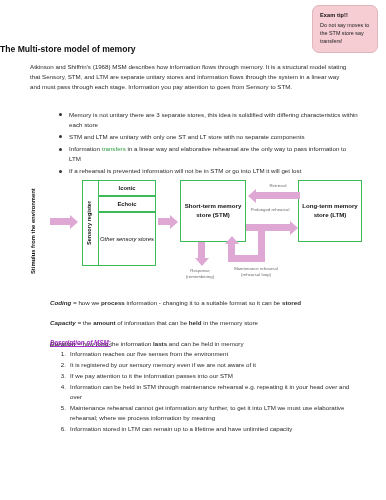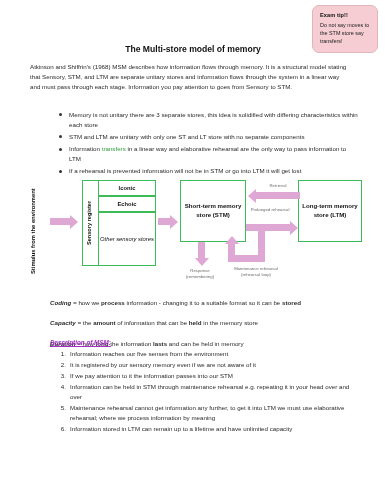--- a/index.html
+++ b/index.html
@@ -45,21 +45,21 @@
     line-height: 1.45;
     color: #222;
   }
 
   
   .doc-title {
     position: absolute;
     top: 44px;
     left: 0;
     right: 0;
-    text-align: center;
+    text-align: left;
     font-size: 8.6px;
     font-weight: bold;
     color: #111;
   }
 
   
   .intro {
     position: absolute;
     top: 62px;
     left: 30px;

